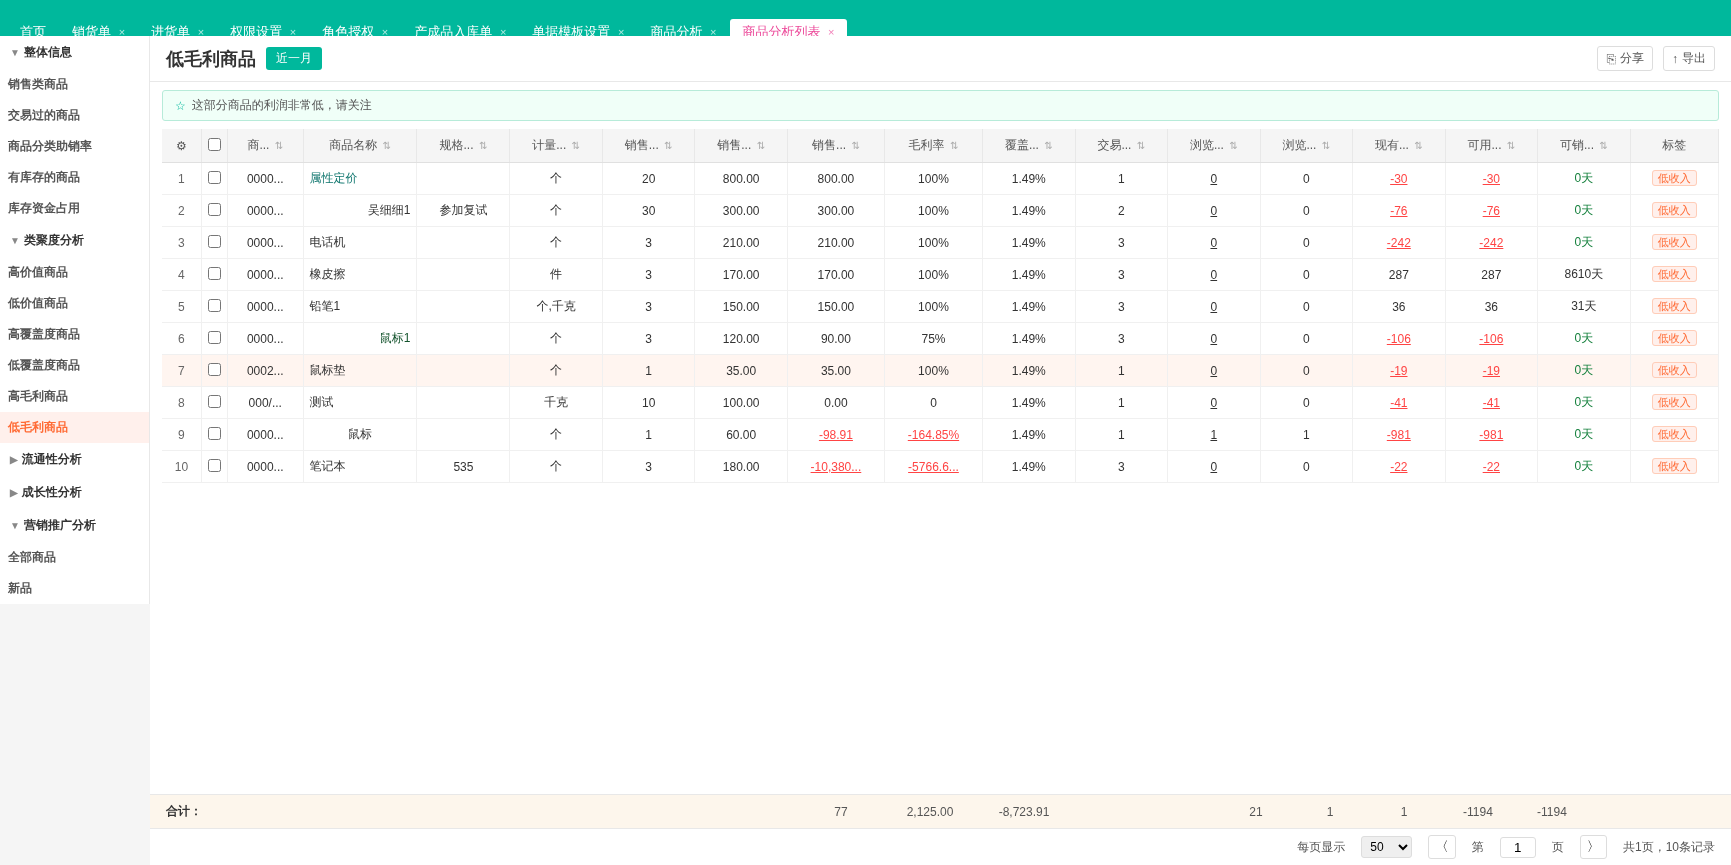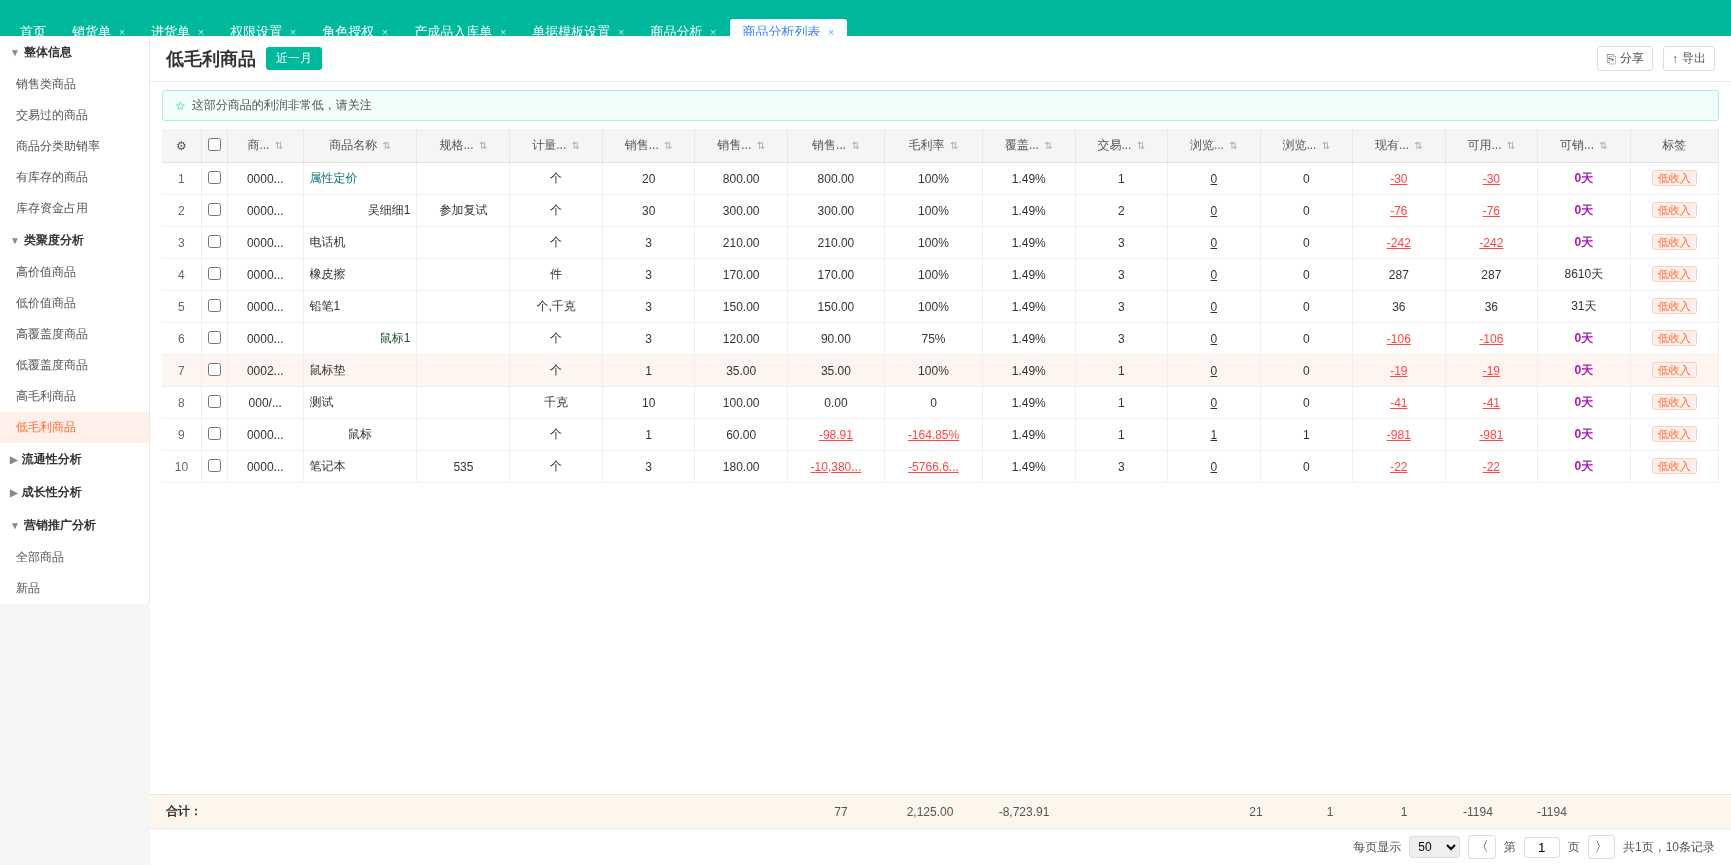--- a/index.html
+++ b/index.html
@@ -16,21 +16,21 @@
     }
     .nav-item {
       color: #fff;
       padding: 4px 12px;
       cursor: pointer;
       border-radius: 3px;
       font-size: 13px;
       white-space: nowrap;
       margin-top: 28px;
     }
-    .nav-item.active { background: #fff; color: #3b82f6; }
+    .nav-item.active { background: #fff; color: #ec4899; }
     .nav-item .close-x { margin-left: 4px; opacity: 0.7; font-size: 11px; }
 
     
     .main-layout {
       display: flex;
       height: calc(100vh - 36px);
     }
 
     
     .sidebar {
@@ -44,24 +44,25 @@
       display: flex;
       align-items: center;
       padding: 8px 10px;
       font-size: 12px;
       color: #333;
       cursor: pointer;
       font-weight: bold;
     }
     .sidebar-group-title .arrow { margin-right: 4px; font-size: 10px; color: #888; }
     .sidebar-item {
-      padding: 7px 10px 7px 16px;
+      padding: 7px 10px 7px 8px;
       font-size: 12px;
       color: #555;
       cursor: pointer;
+      font-weight: bold;
     }
     .sidebar-item.active { background: #fff0ec; color: #ff6b35; }
 
     
     .content-area {
       flex: 1;
       overflow: hidden;
       display: flex;
       flex-direction: column;
       background: #fff;
@@ -178,21 +179,21 @@
     .tag-low-income {
       background: #fff0ec;
       color: #ff6b35;
       border: 1px solid #ffcdb8;
       border-radius: 3px;
       padding: 1px 5px;
       font-size: 11px;
     }
     .red-text { color: #ff4444; text-decoration: underline; }
     .underline-link { text-decoration: underline; color: #333; cursor: pointer; }
-    .days-red { color: #a21caf; font-weight: bold; }
+    .days-red { color: #15803d; }
     .checkbox-cell { width: 24px; }
     input[type="checkbox"] { cursor: pointer; }
 
     
     .table-footer {
       background: #fdf6ec;
       border-top: 1px solid #e8e8e8;
       padding: 8px 16px;
       display: flex;
       align-items: center;
@@ -208,21 +209,21 @@
 
     
     .pagination-bar {
       display: flex;
       align-items: center;
       justify-content: flex-end;
       padding: 6px 16px;
       border-top: 1px solid #e8e8e8;
       background: #fff;
       font-size: 12px;
-      gap: 8px;
+      gap: 16px;
       color: #555;
     }
     .page-size-select {
       border: 1px solid #ddd;
       border-radius: 3px;
       padding: 2px 4px;
       font-size: 12px;
     }
     .page-nav-btn {
       border: 1px solid #ddd;

